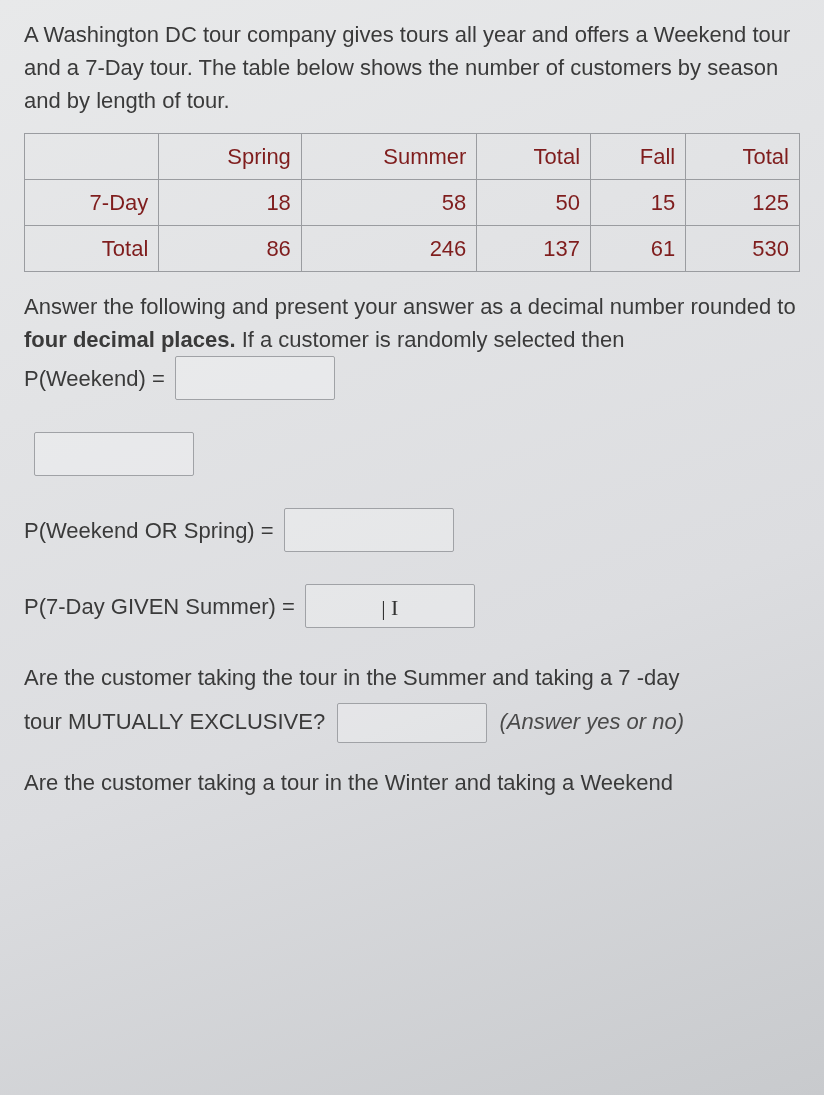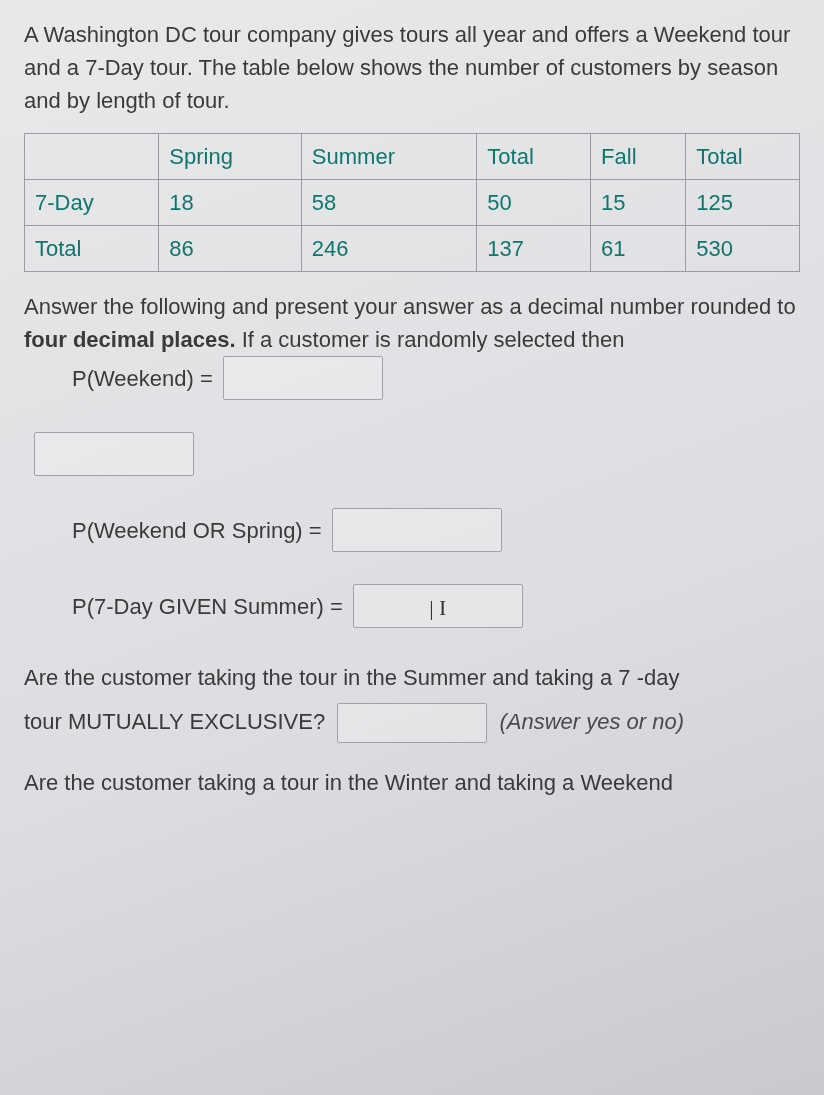--- a/index.html
+++ b/index.html
@@ -17,32 +17,32 @@
   .intro { margin-bottom: 16px; }
   table.data {
     border-collapse: collapse;
     width: 100%;
     background: transparent;
     margin-bottom: 18px;
   }
   table.data th, table.data td {
     border: 1px solid #9a9ca0;
     padding: 6px 10px;
-    text-align: left;
-    color: #0f766e;
+    text-align: right;
+    color: #7f1d1d;
     font-weight: 400;
     height: 38px;
   }
   table.data th { font-weight: 400; }
   .rowhdr { color: #2f5b8a; }
   .red { color: #b03030; }
   .blank { background: transparent; }
   .inst { }
   .q { display: flex; align-items: center; margin-bottom: 32px; }
-  .q .lbl { color: #3a3a3a; margin-left: 48px; }
+  .q .lbl { color: #3a3a3a; }
   .ansbox {
     display: inline-block;
     min-width: 160px;
     height: 44px;
     border: 1px solid #a0a2a6;
     background: rgba(255,255,255,0.25);
     margin-left: 10px;
     border-radius: 2px;
     padding: 6px 10px;
     font-family: Georgia, serif;

